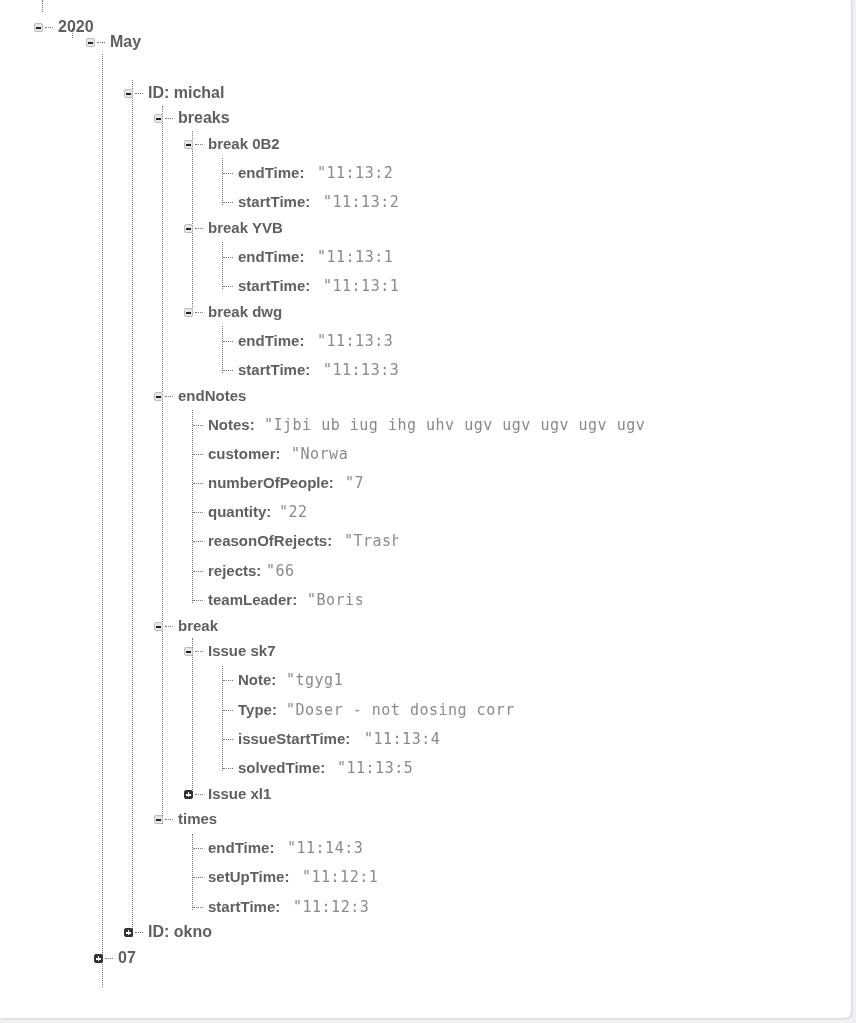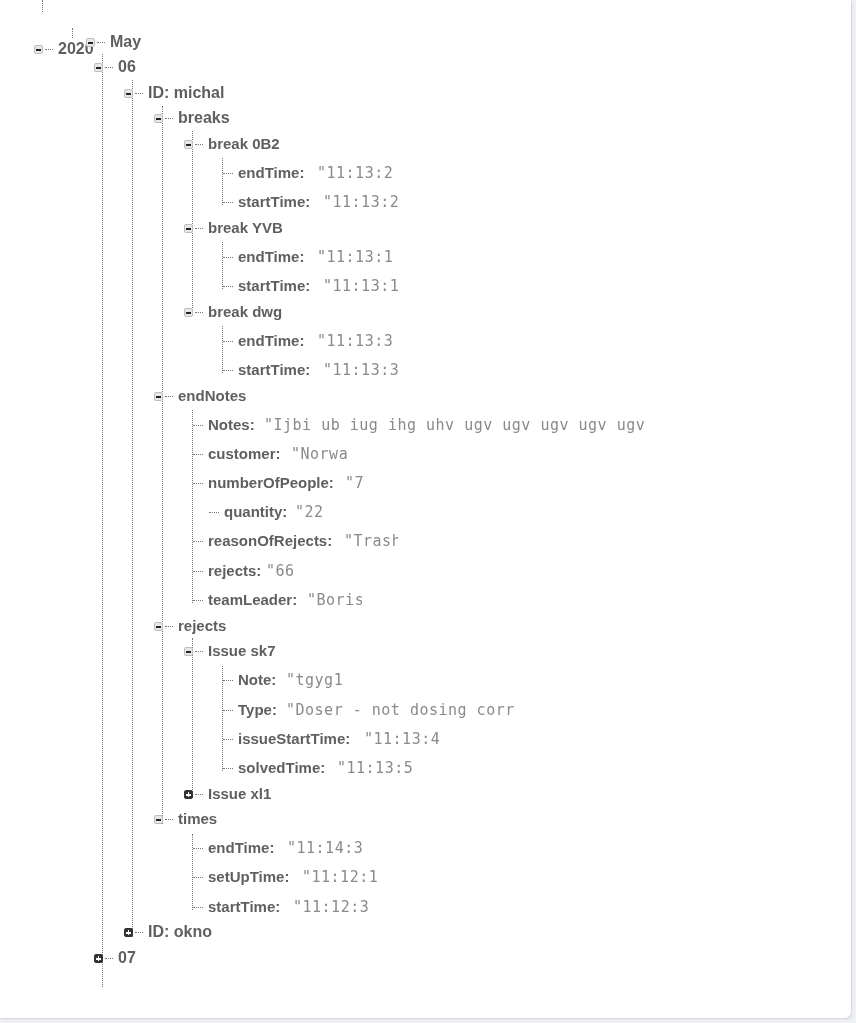--- a/index.html
+++ b/index.html
@@ -30,37 +30,32 @@
   <div class="vline" style="left:162px;top:106px;height:718px;"></div>
   <div class="vline" style="left:192px;top:131px;height:185px;"></div>
   <div class="vline" style="left:222px;top:158px;height:47px;"></div>
   <div class="vline" style="left:222px;top:242px;height:47px;"></div>
   <div class="vline" style="left:222px;top:326px;height:47px;"></div>
   <div class="vline" style="left:192px;top:410px;height:193px;"></div>
   <div class="vline" style="left:192px;top:638px;height:160px;"></div>
   <div class="vline" style="left:222px;top:666px;height:105px;"></div>
   <div class="vline" style="left:192px;top:834px;height:76px;"></div>
 
-  <div class="row" style="left:0;top:17px;width:200px;margin-top:22px;">
+  <div class="row" style="left:0;top:17px;width:200px;">
     <span class="toggle open" style="left:34px;"></span>
     <span class="hdash" style="left:45px;width:8px;"></span>
     <span class="key big" style="left:58px;">2020</span>
   </div>
 
   <div class="row" style="left:0;top:32px;width:200px;margin-left:22px;">
     <span class="toggle open" style="left:64px;"></span>
     <span class="hdash" style="left:75px;width:8px;"></span>
     <span class="key big" style="left:88px;">May</span>
   </div>
 
-  <div class="row" style="left:0;top:57px;width:200px;">
-    <span class="toggle open" style="left:94px;"></span>
-    <span class="hdash" style="left:105px;width:8px;"></span>
-    <span class="key big" style="left:118px;">06</span>
-  </div>
 
   <div class="row" style="left:0;top:83px;width:260px;">
     <span class="toggle open" style="left:124px;"></span>
     <span class="hdash" style="left:135px;width:8px;"></span>
     <span class="key big" style="left:148px;">ID: michal</span>
   </div>
 
   <div class="row" style="left:0;top:108px;width:260px;">
     <span class="toggle open" style="left:154px;"></span>
     <span class="hdash" style="left:165px;width:8px;"></span>
@@ -128,21 +123,21 @@
   <div class="row" style="left:0;top:444px;width:420px;">
     <span class="hdash" style="left:193px;width:10px;"></span>
     <span class="key" style="left:208px;">customer:</span>
     <span class="val" style="left:291px;width:64px;">"Norwa</span>
   </div>
   <div class="row" style="left:0;top:473px;width:420px;">
     <span class="hdash" style="left:193px;width:10px;"></span>
     <span class="key" style="left:208px;">numberOfPeople:</span>
     <span class="val" style="left:345px;width:28px;">"7</span>
   </div>
-  <div class="row" style="left:16px;top:502px;width:420px;">
+  <div class="row" style="left:0;top:502px;width:420px;">
     <span class="hdash" style="left:193px;width:10px;"></span>
     <span class="key" style="left:208px;">quantity:</span>
     <span class="val" style="left:279px;width:36px;">"22</span>
   </div>
   <div class="row" style="left:0;top:531px;width:420px;">
     <span class="hdash" style="left:193px;width:10px;"></span>
     <span class="key" style="left:208px;">reasonOfRejects:</span>
     <span class="val" style="left:344px;width:54px;">"Trash</span>
   </div>
   <div class="row" style="left:0;top:561px;width:420px;padding-left:35px;">
@@ -152,21 +147,21 @@
   </div>
   <div class="row" style="left:0;top:590px;width:420px;">
     <span class="hdash" style="left:193px;width:10px;"></span>
     <span class="key" style="left:208px;">teamLeader:</span>
     <span class="val" style="left:307px;width:55px;">"Boris</span>
   </div>
 
   <div class="row" style="left:0;top:616px;width:300px;">
     <span class="toggle open" style="left:154px;"></span>
     <span class="hdash" style="left:165px;width:8px;"></span>
-    <span class="key" style="left:178px;">rejects</span>
+    <span class="key" style="left:178px;">break</span>
   </div>
   <div class="row" style="left:0;top:641px;width:300px;">
     <span class="toggle open" style="left:184px;"></span>
     <span class="hdash" style="left:195px;width:8px;"></span>
     <span class="key" style="left:208px;">Issue sk7</span>
   </div>
   <div class="row" style="left:0;top:670px;width:420px;">
     <span class="hdash" style="left:223px;width:10px;"></span>
     <span class="key" style="left:238px;">Note:</span>
     <span class="val" style="left:286px;width:56px;">"tgyg1</span>

